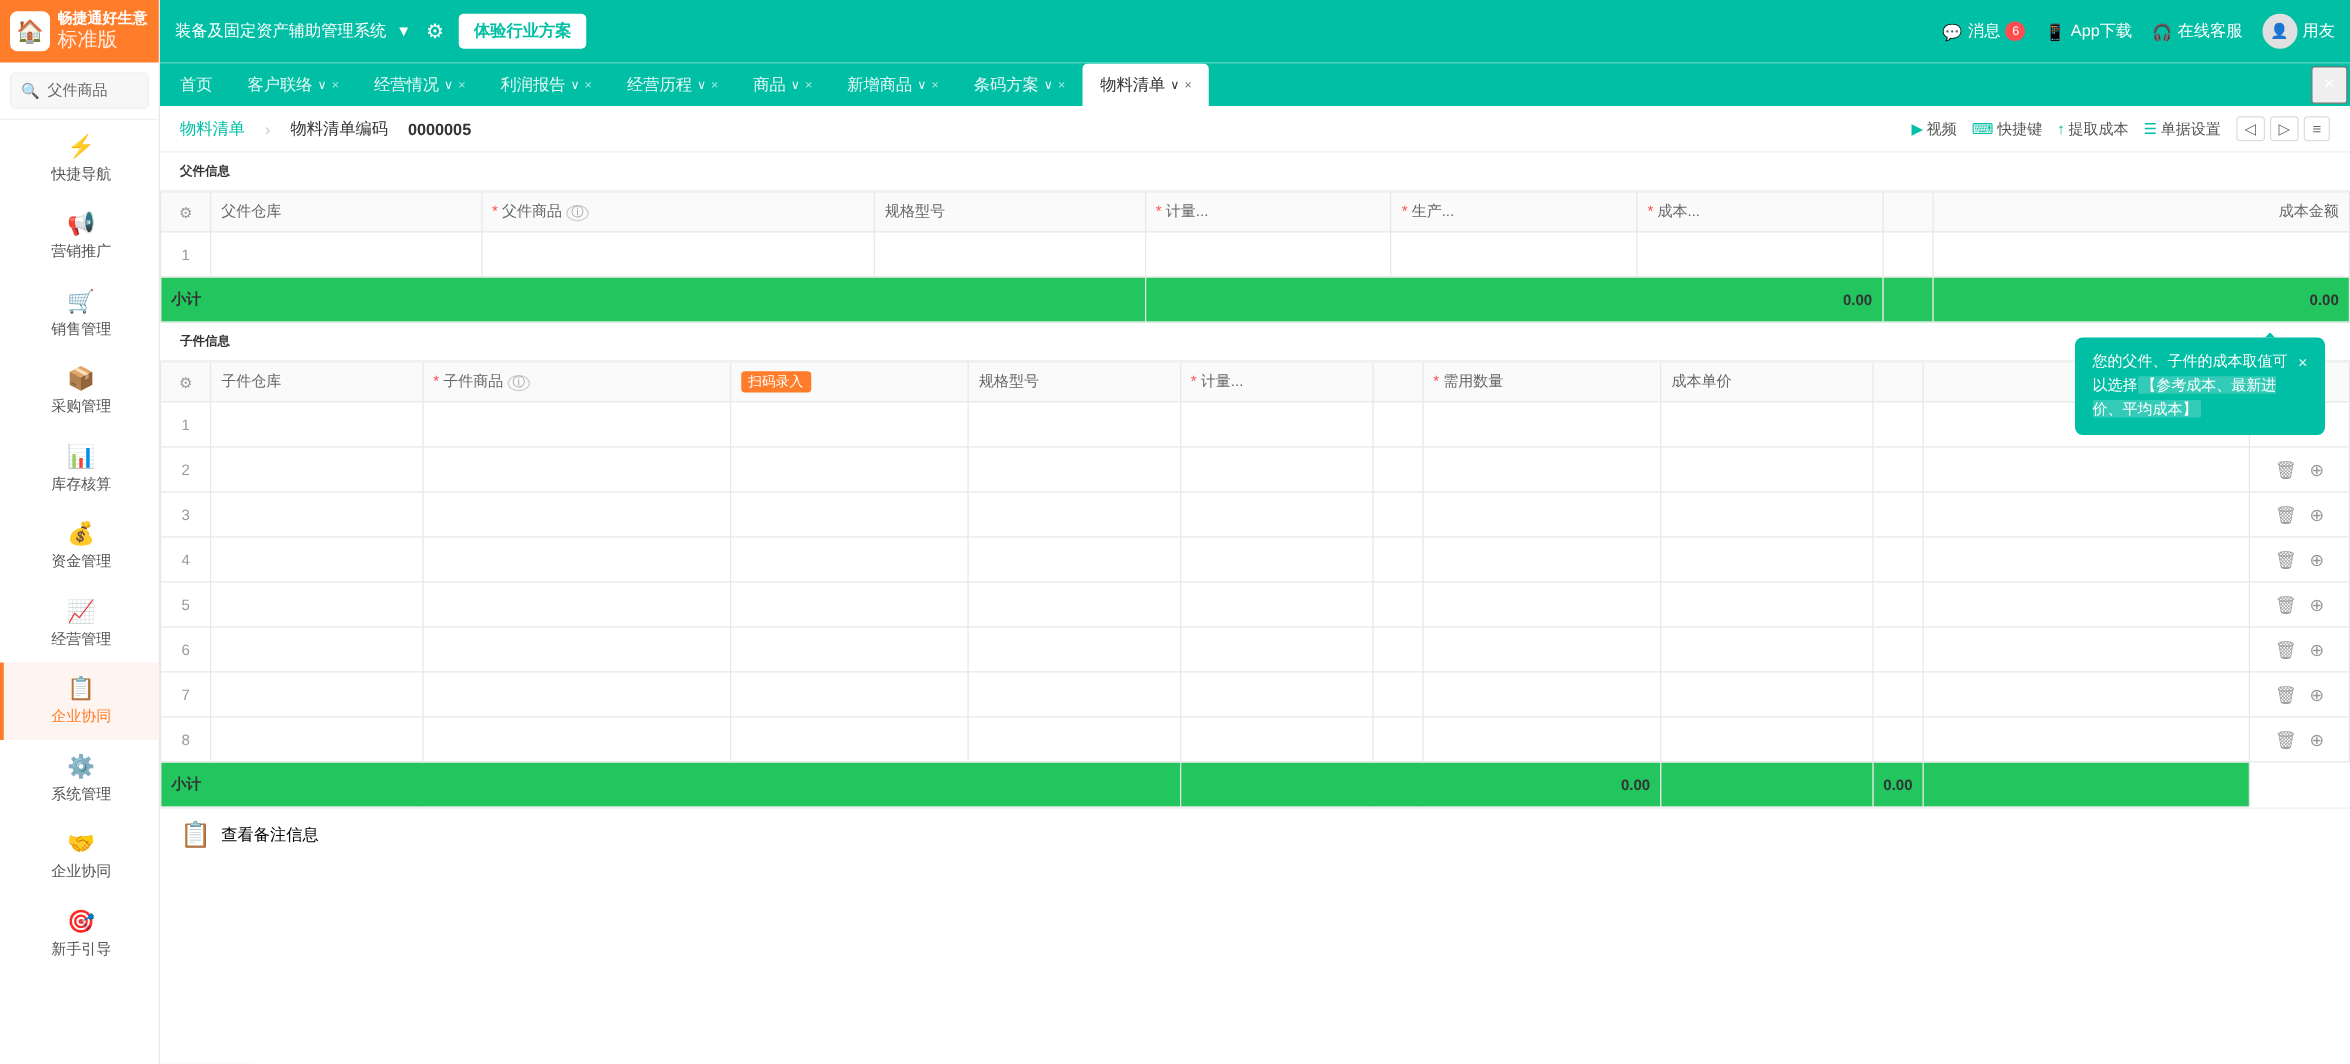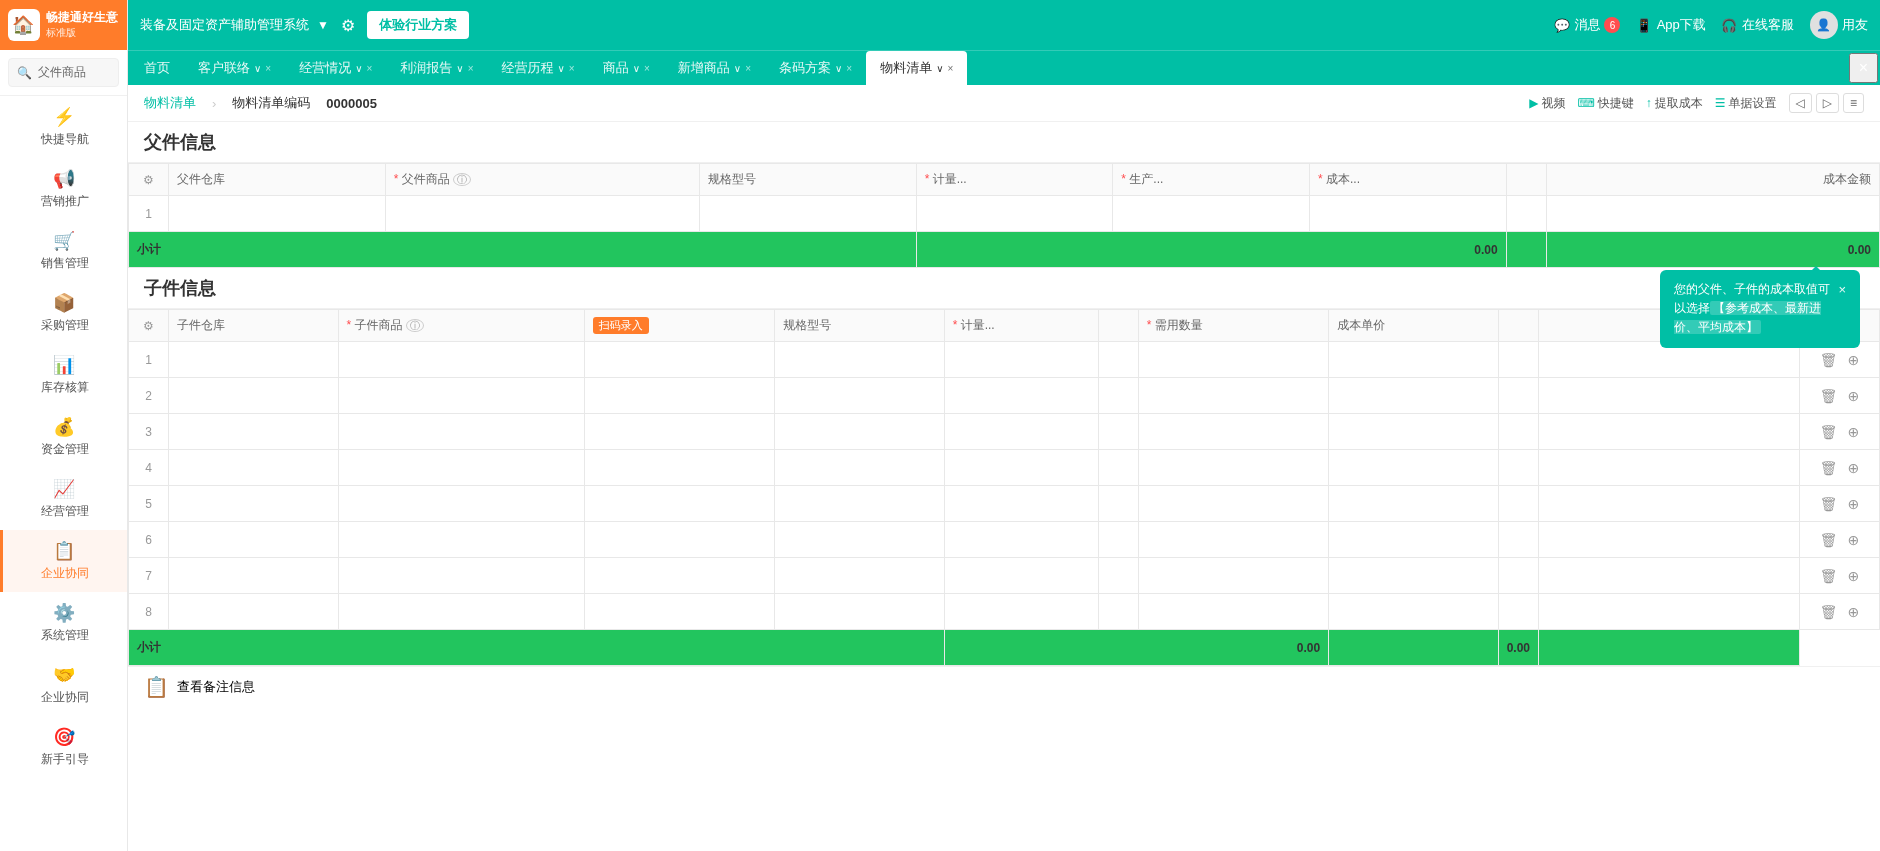--- a/index.html
+++ b/index.html
@@ -29,21 +29,21 @@
       background: white;
       border-radius: 6px;
       display: flex;
       align-items: center;
       justify-content: center;
       font-size: 18px;
       color: #ff7c2a;
       font-weight: bold;
     }
     .logo-text { color: white; font-size: 12px; font-weight: bold; line-height: 1.3; }
-    .logo-sub { color: rgba(255,255,255,0.85); font-size: 10px; }
+    .logo-sub { color: rgba(255,255,255,0.85); font-size: 16px; }
 
     .sidebar-search {
       padding: 8px;
       border-bottom: 1px solid #f0f0f0;
     }
     .sidebar-search-btn {
       display: flex; align-items: center; gap: 6px;
       padding: 5px 8px; background: #f7f7f7; border-radius: 4px; cursor: pointer; width: 100%;
       border: 1px solid #eee; font-size: 12px; color: #666;
     }
@@ -120,21 +120,21 @@
     .action-link { display: flex; align-items: center; gap: 3px; cursor: pointer; color: #555; }
     .action-link .icon { color: #00bfa5; }
 
     
     .toolbar-nav { display: flex; align-items: center; gap: 4px; }
     .nav-arrow-btn { border: 1px solid #ddd; background: white; padding: 2px 6px; cursor: pointer; border-radius: 3px; font-size: 12px; color: #666; }
     .layout-btn { border: 1px solid #ddd; background: white; padding: 2px 6px; cursor: pointer; border-radius: 3px; font-size: 12px; color: #666; }
 
     
     .section-header {
-      padding: 8px 16px; font-size: 18px; font-weight: bold; color: #333;
+      padding: 8px 16px; font-size: 10px; font-weight: bold; color: #333;
       border-bottom: 1px solid #f0f0f0;
     }
 
     
     .table-wrapper { overflow-x: auto; }
     table { width: 100%; border-collapse: collapse; font-size: 12px; }
     table th {
       background: #fafafa; border: 1px solid #e8e8e8;
       padding: 7px 8px; text-align: left; color: #666; font-weight: normal;
       white-space: nowrap;

